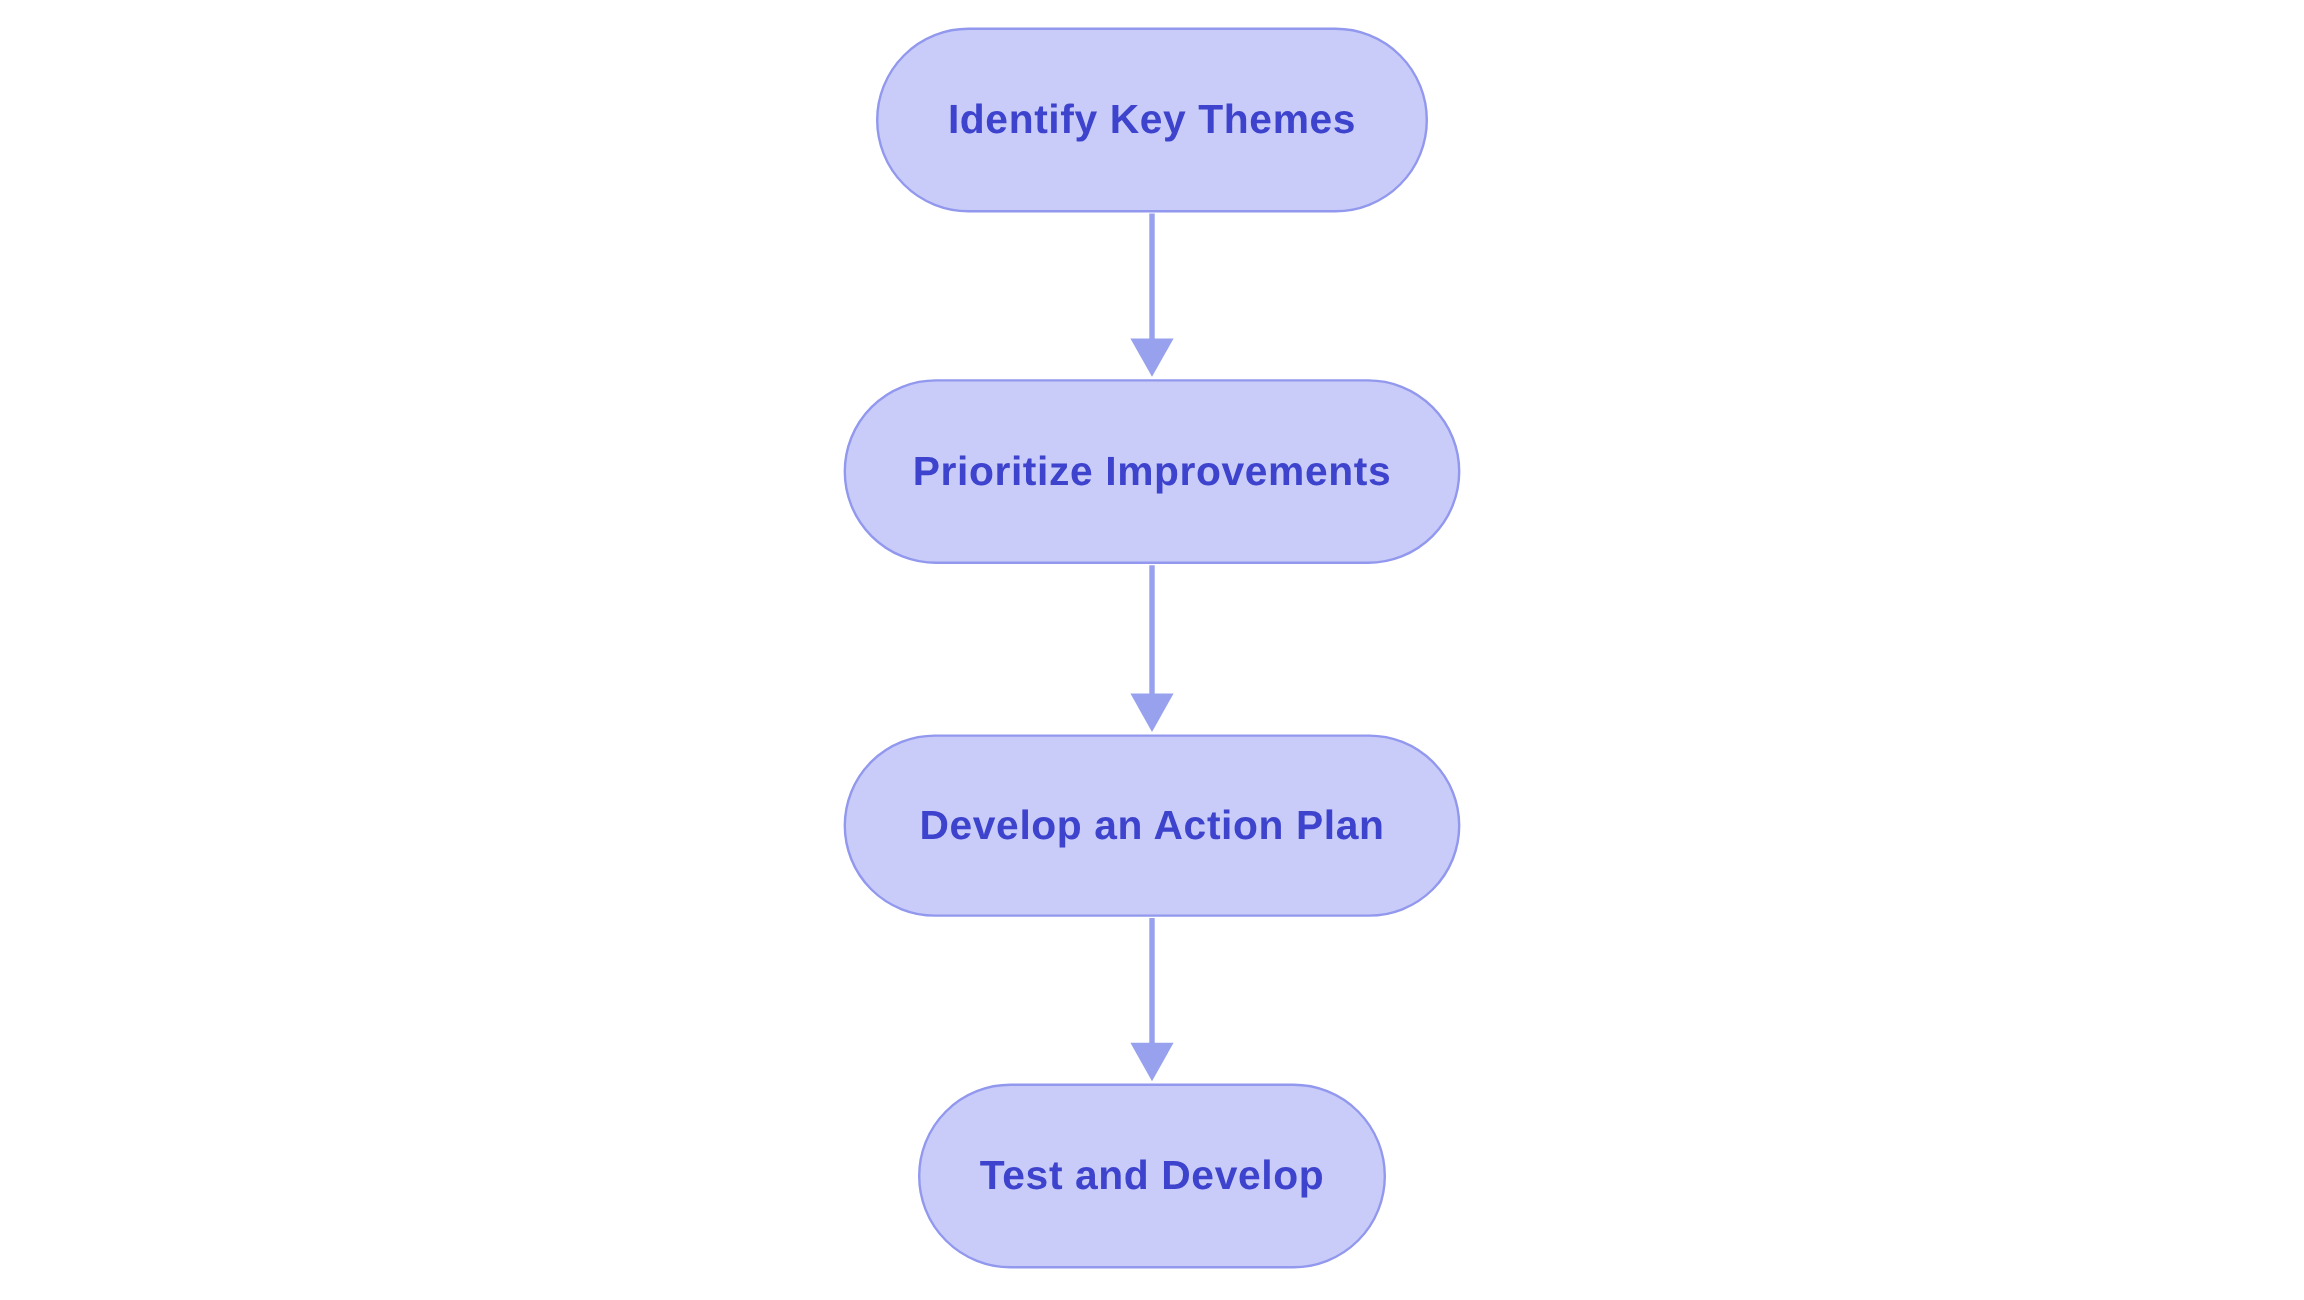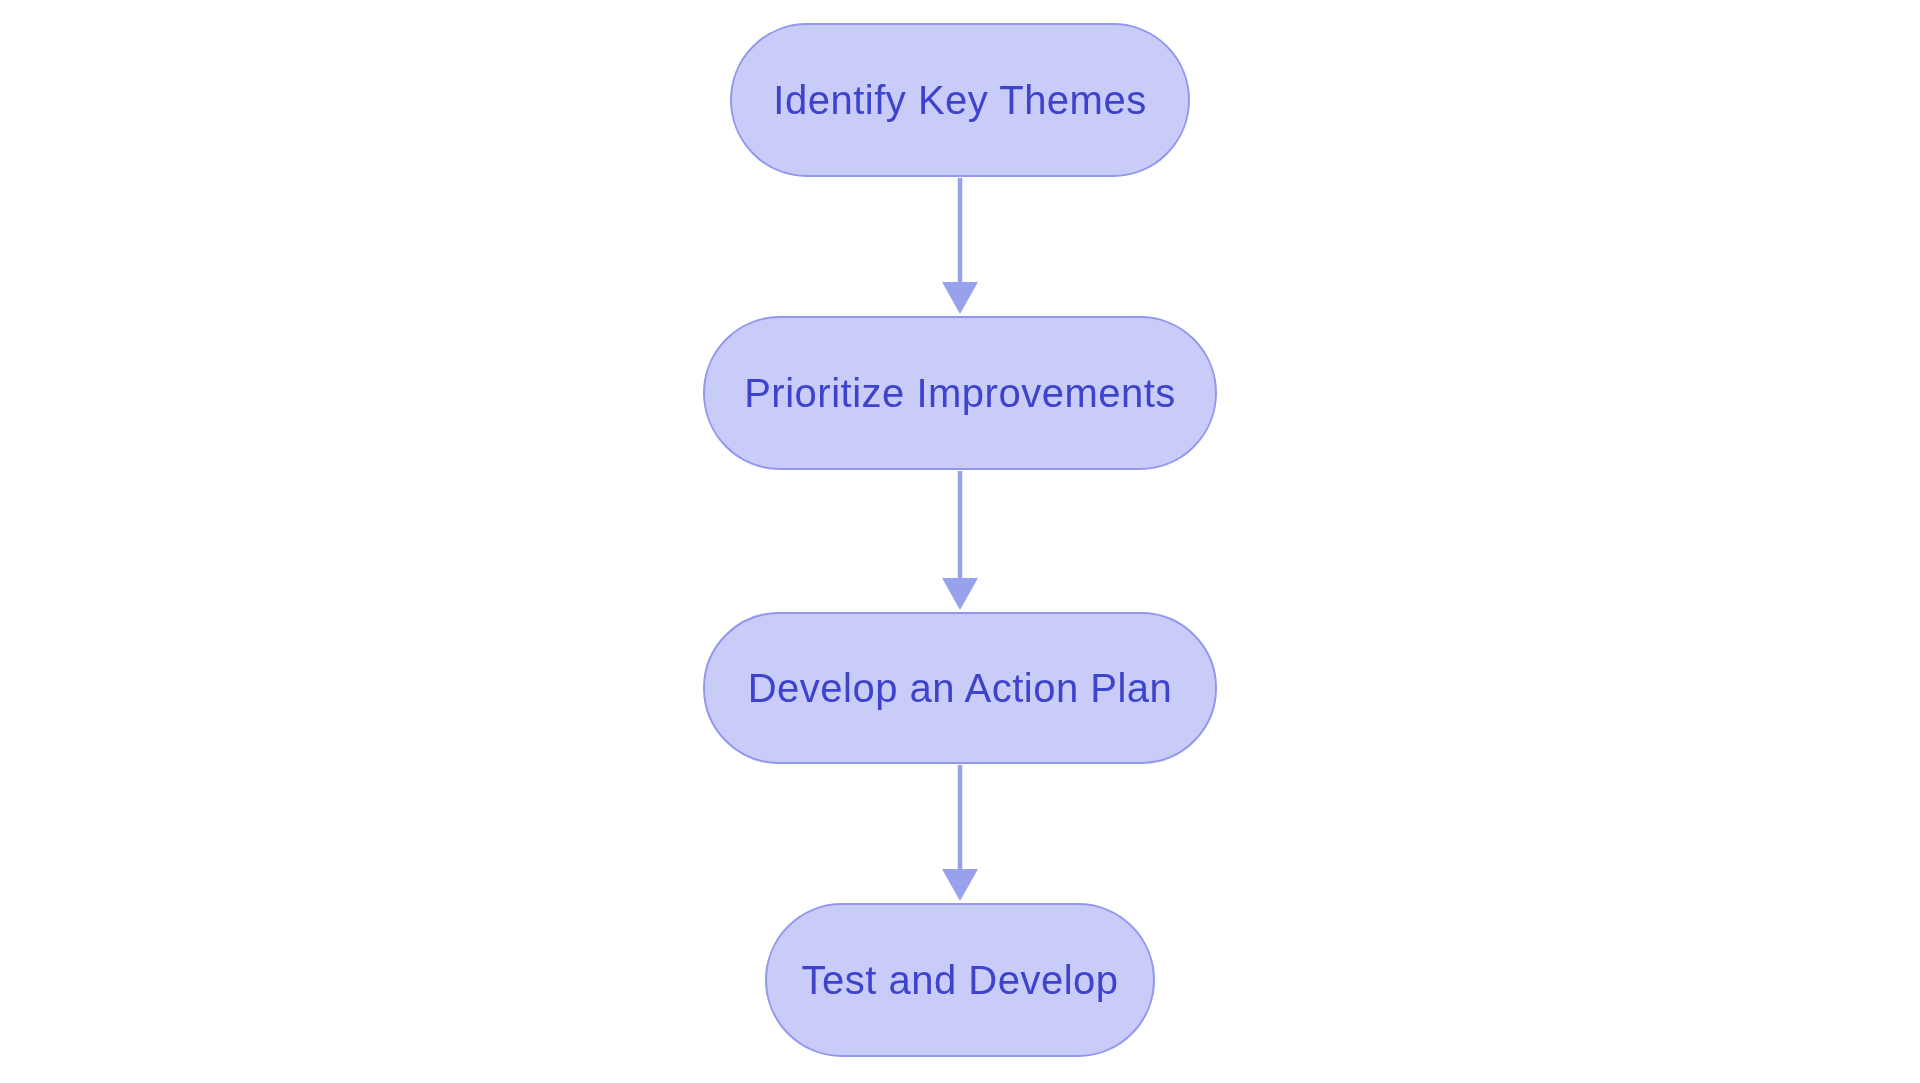--- a/index.html
+++ b/index.html
@@ -25,23 +25,24 @@
     position: absolute;
     display: flex;
     align-items: center;
     justify-content: center;
     background: var(--node-fill);
     border: 2.5px solid var(--node-border);
     border-radius: 90px;
   }
   .node span {
     color: var(--node-text);
-    font-size: 40px;
+    font-size: 34px;
     letter-spacing: 0.5px;
     white-space: nowrap;
+    font-weight: bold;
   }
   .node-1 { left: 730px; top: 23px;  width: 460px; height: 154px; }
   .node-2 { left: 703px; top: 316px; width: 514px; height: 154px; }
   .node-3 { left: 703px; top: 612px; width: 514px; height: 152px; }
   .node-4 { left: 765px; top: 903px; width: 390px; height: 154px; }
   .arrow-layer {
     position: absolute;
     left: 0; top: 0;
     width: 1920px;
     height: 1083px;

